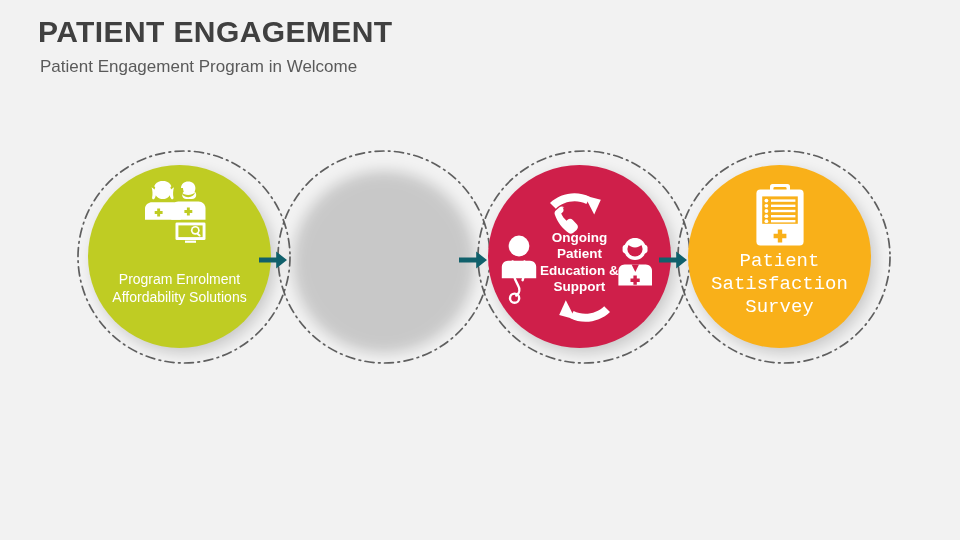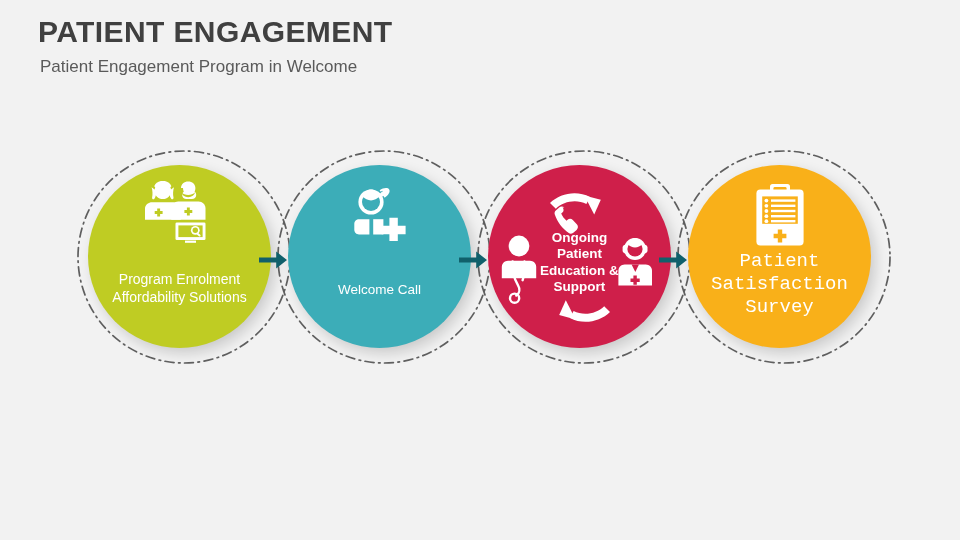--- a/index.html
+++ b/index.html
@@ -128,39 +128,20 @@
           <rect x="40" y="59.6" width="11" height="2.2"></rect>
           <circle cx="50.3" cy="49.3" r="4.4" fill="#ffffff"></circle>
           <circle cx="50.3" cy="49.3" r="2.7" fill="#bfcc23"></circle>
           <rect x="52.7" y="51.6" width="4.3" height="2" rx="1" transform="rotate(40 52.7 51.6)"></rect>
         </g>
       </svg>
       <div class="label">Program Enrolment
 Affordability Solutions</div>
     </div>
 
-    <div class="node" id="node-2">
-      <svg class="icon" width="62" height="54" viewBox="0 0 62 54">
-        <g fill="#ffffff">
-
-          <circle cx="22" cy="15" r="12.6"></circle>
-          <circle cx="22" cy="15" r="9" fill="#3cadb8"></circle>
-          <path d="M13.6 9.3c2.2 2.6 5.2 4.1 8.4 4.1s6.2-1.5 8.4-4.1C28.9 5 25.7 2.4 22 2.4S15.1 5 13.6 9.3z"></path>
-
-          <path d="M30.6 3.2c3.7-2.4 8.2-2.9 9.6-.7s-.9 5.8-4.6 8.2l-2.8-4.1 1.7-1.1-1.2-1.8-1.6 1.1z"></path>
-          <rect x="30.2" y="6.6" width="9.4" height="4.4" rx="2.2" transform="rotate(-33 30.2 6.6)"></rect>
-
-          <path d="M10 32.2h10.4v15.3H10c-2.6 0-4.7-2.1-4.7-4.7v-5.9c0-2.6 2.1-4.7 4.7-4.7z"></path>
-          <path d="M24.2 32.2h10.2v15.3H24.2z"></path>
-
-          <path d="M40.4 30.8h8.4v7.9h7.8v8.5h-7.8v7.9h-8.4v-7.9h-7.8v-8.5h7.8z"></path>
-        </g>
-      </svg>
-      <div class="label">Welcome Call</div>
-    </div>
 
     <div class="node" id="node-3">
       <svg class="icon" width="183" height="183" viewBox="0 0 183 183">
         <g fill="#ffffff">
 
           <path d="M62 38c10-10 27-13 40-6l-3.6 7c-10-5.2-23-2.8-30.6 4.8z"></path>
           <path d="M96.4 30.6l16.4 4.2-6.6 14.8z"></path>
 
           <path d="M122 147c-10 10-27 13-40 6l3.6-7c10 5.2 23 2.8 30.6-4.8z"></path>
           <path d="M87.6 154.4L71.2 150l6.6-14.8z"></path>

